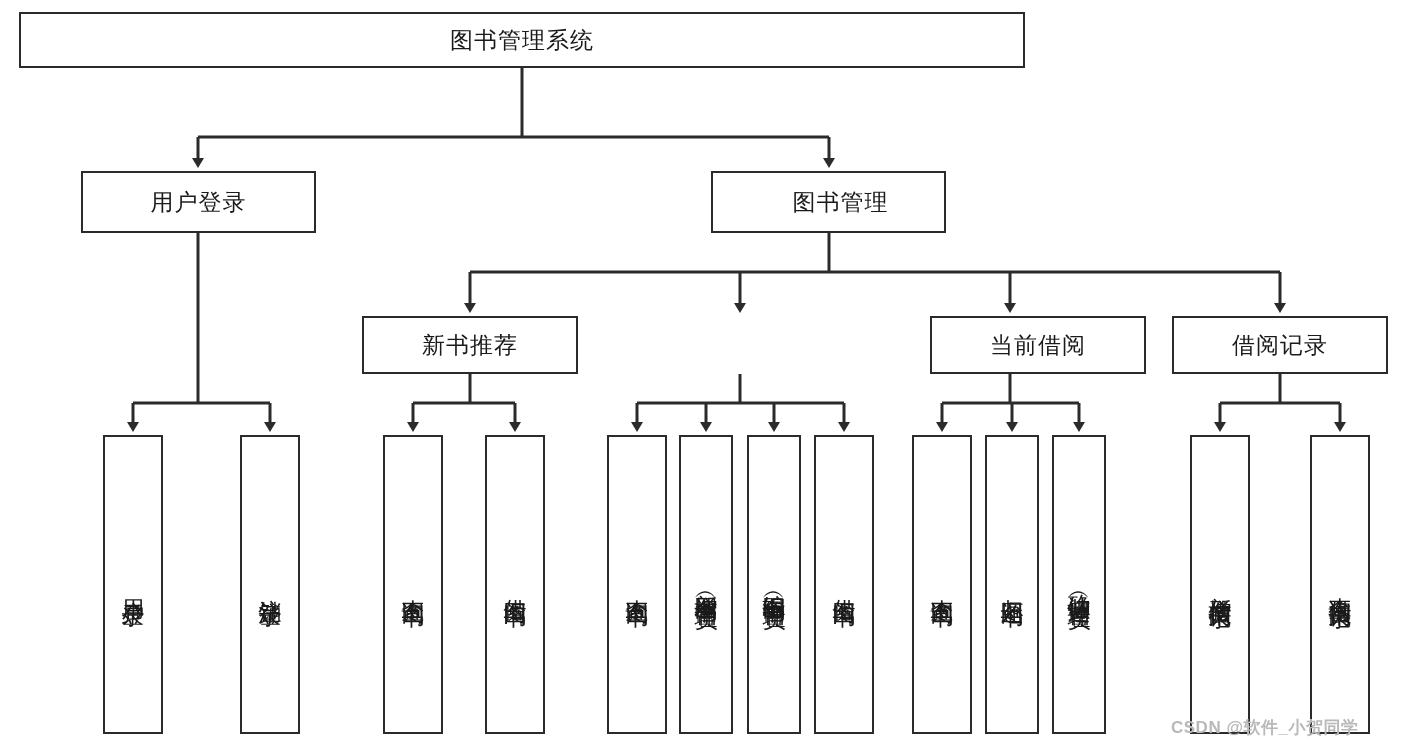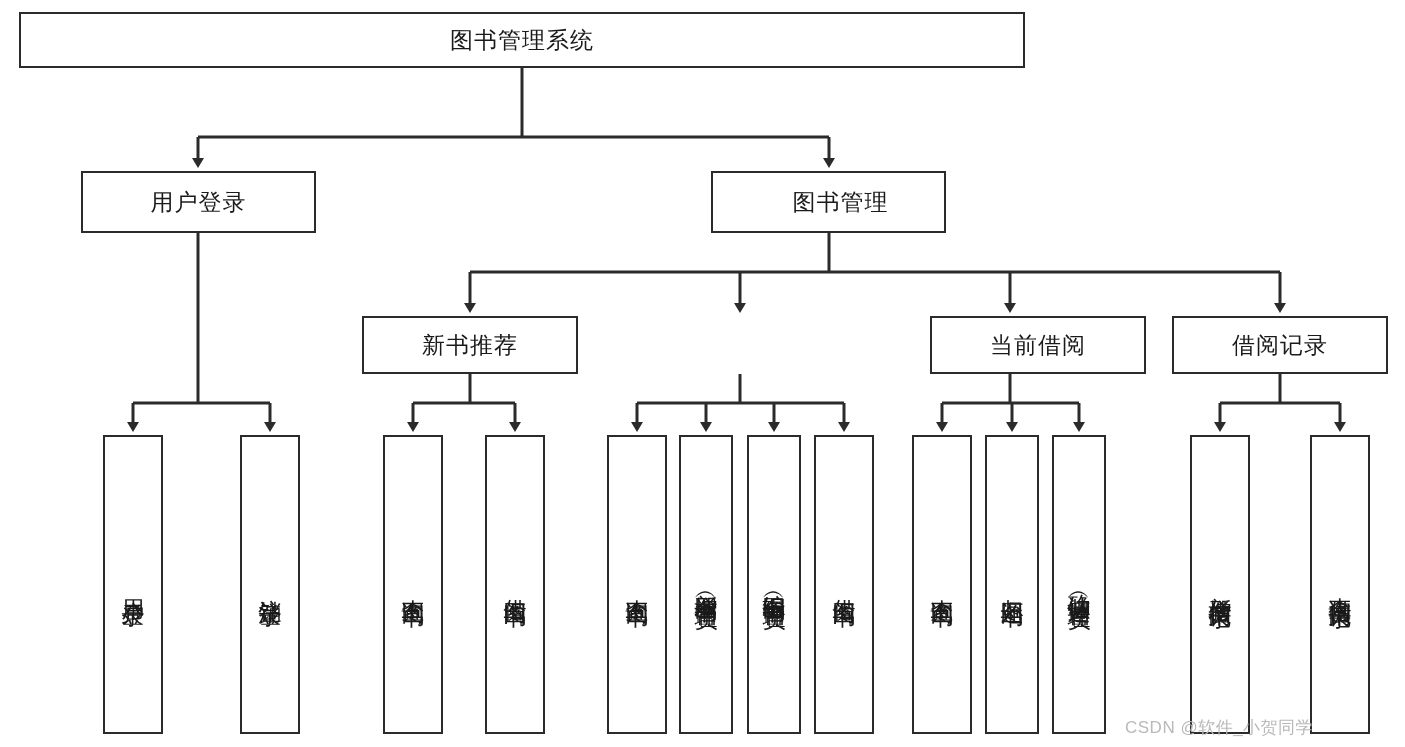--- a/index.html
+++ b/index.html
@@ -186,15 +186,15 @@
   <div class="node vert" id="node-leaf-10" style="left: 1052px; top: 435px; width: 54px; height: 299px;">
     <span class="vtext">确认归还（管理员）</span>
   </div>
   <div class="node vert" id="node-leaf-11" style="left: 1190px; top: 435px; width: 60px; height: 299px;">
     <span class="vtext">新增借阅记录</span>
   </div>
   <div class="node vert" id="node-leaf-12" style="left: 1310px; top: 435px; width: 60px; height: 299px;">
     <span class="vtext">查询借阅记录</span>
   </div>
 
-  <div class="watermark" id="watermark" style="left: 1125px; top: 716px;">CSDN @软件_小贺同学</div>
+  <div class="watermark" id="watermark" style="left: 1171px; top: 716px; font-weight: bold;">CSDN @软件_小贺同学</div>
 
 </div>
 
 </body></html>

